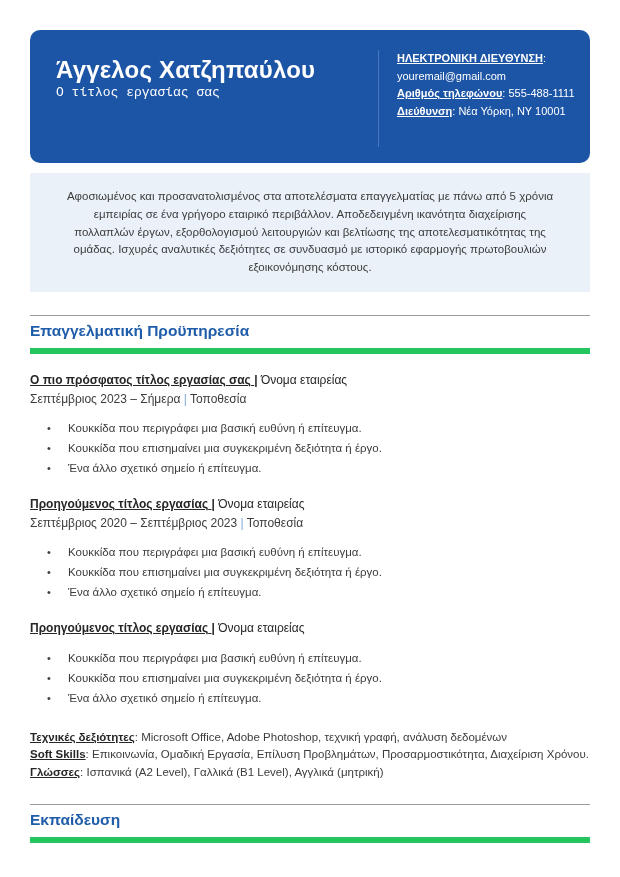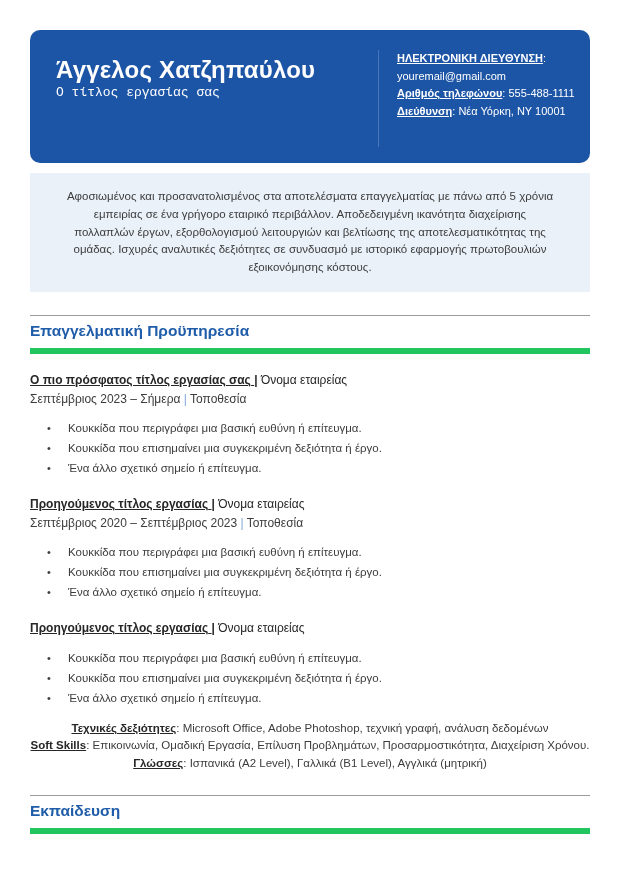--- a/index.html
+++ b/index.html
@@ -89,21 +89,21 @@
     line-height: 20px;
     color: #3c3c3c;
   }
   .bullet-dot {
     flex: 0 0 38px;
     text-align: center;
     font-size: 11px;
   }
   .bullet-dot::before { content: "•"; }
 
-  .skills-block { margin-top: 12px; font-size: 11.5px; line-height: 1.5; text-align: center; }
+  .skills-block { margin-top: 21px; font-size: 11.5px; line-height: 1.5; }
   .skill-line .b { color: #262626; }
 </style>
 </head>
 <body>
 
 <div class="page">
 
   <div class="header">
     <div class="header-left">
       <div class="person-name">Άγγελος Χατζηπαύλου</div>

